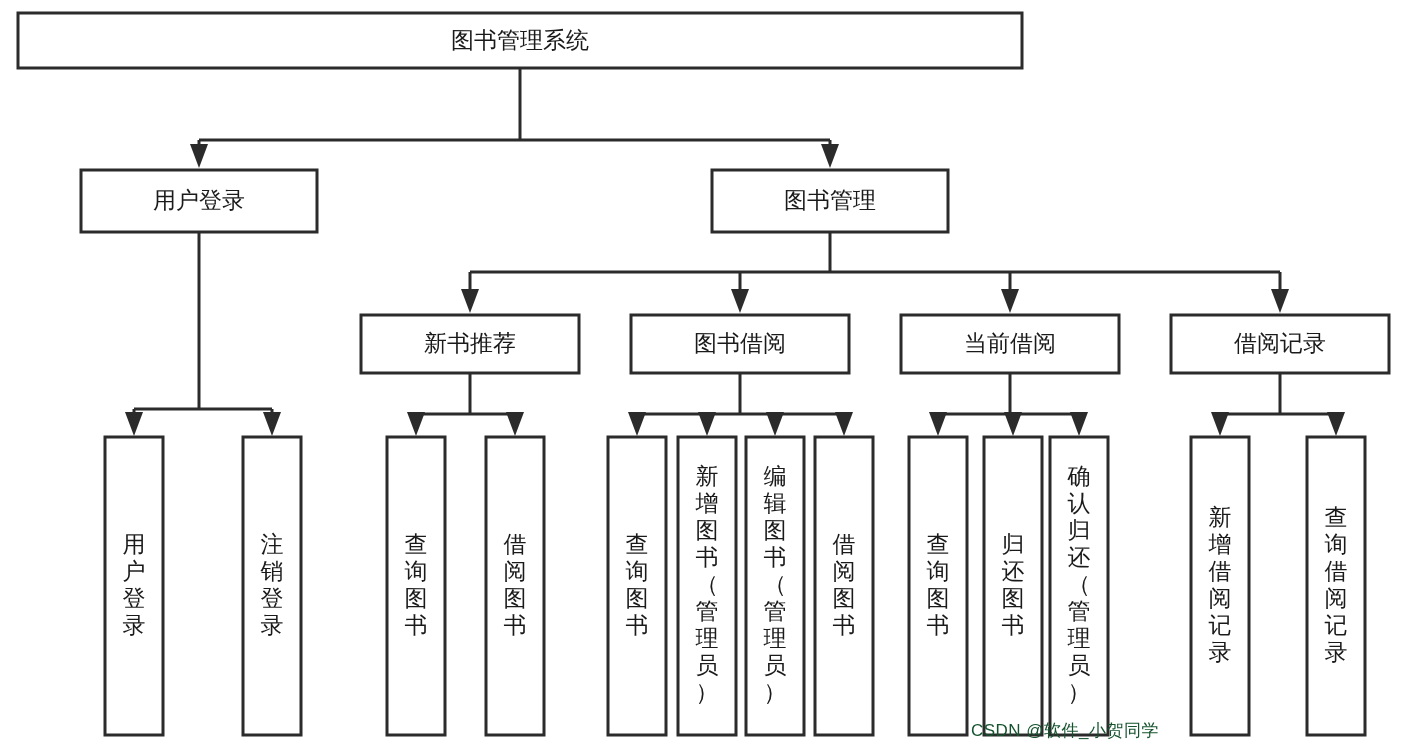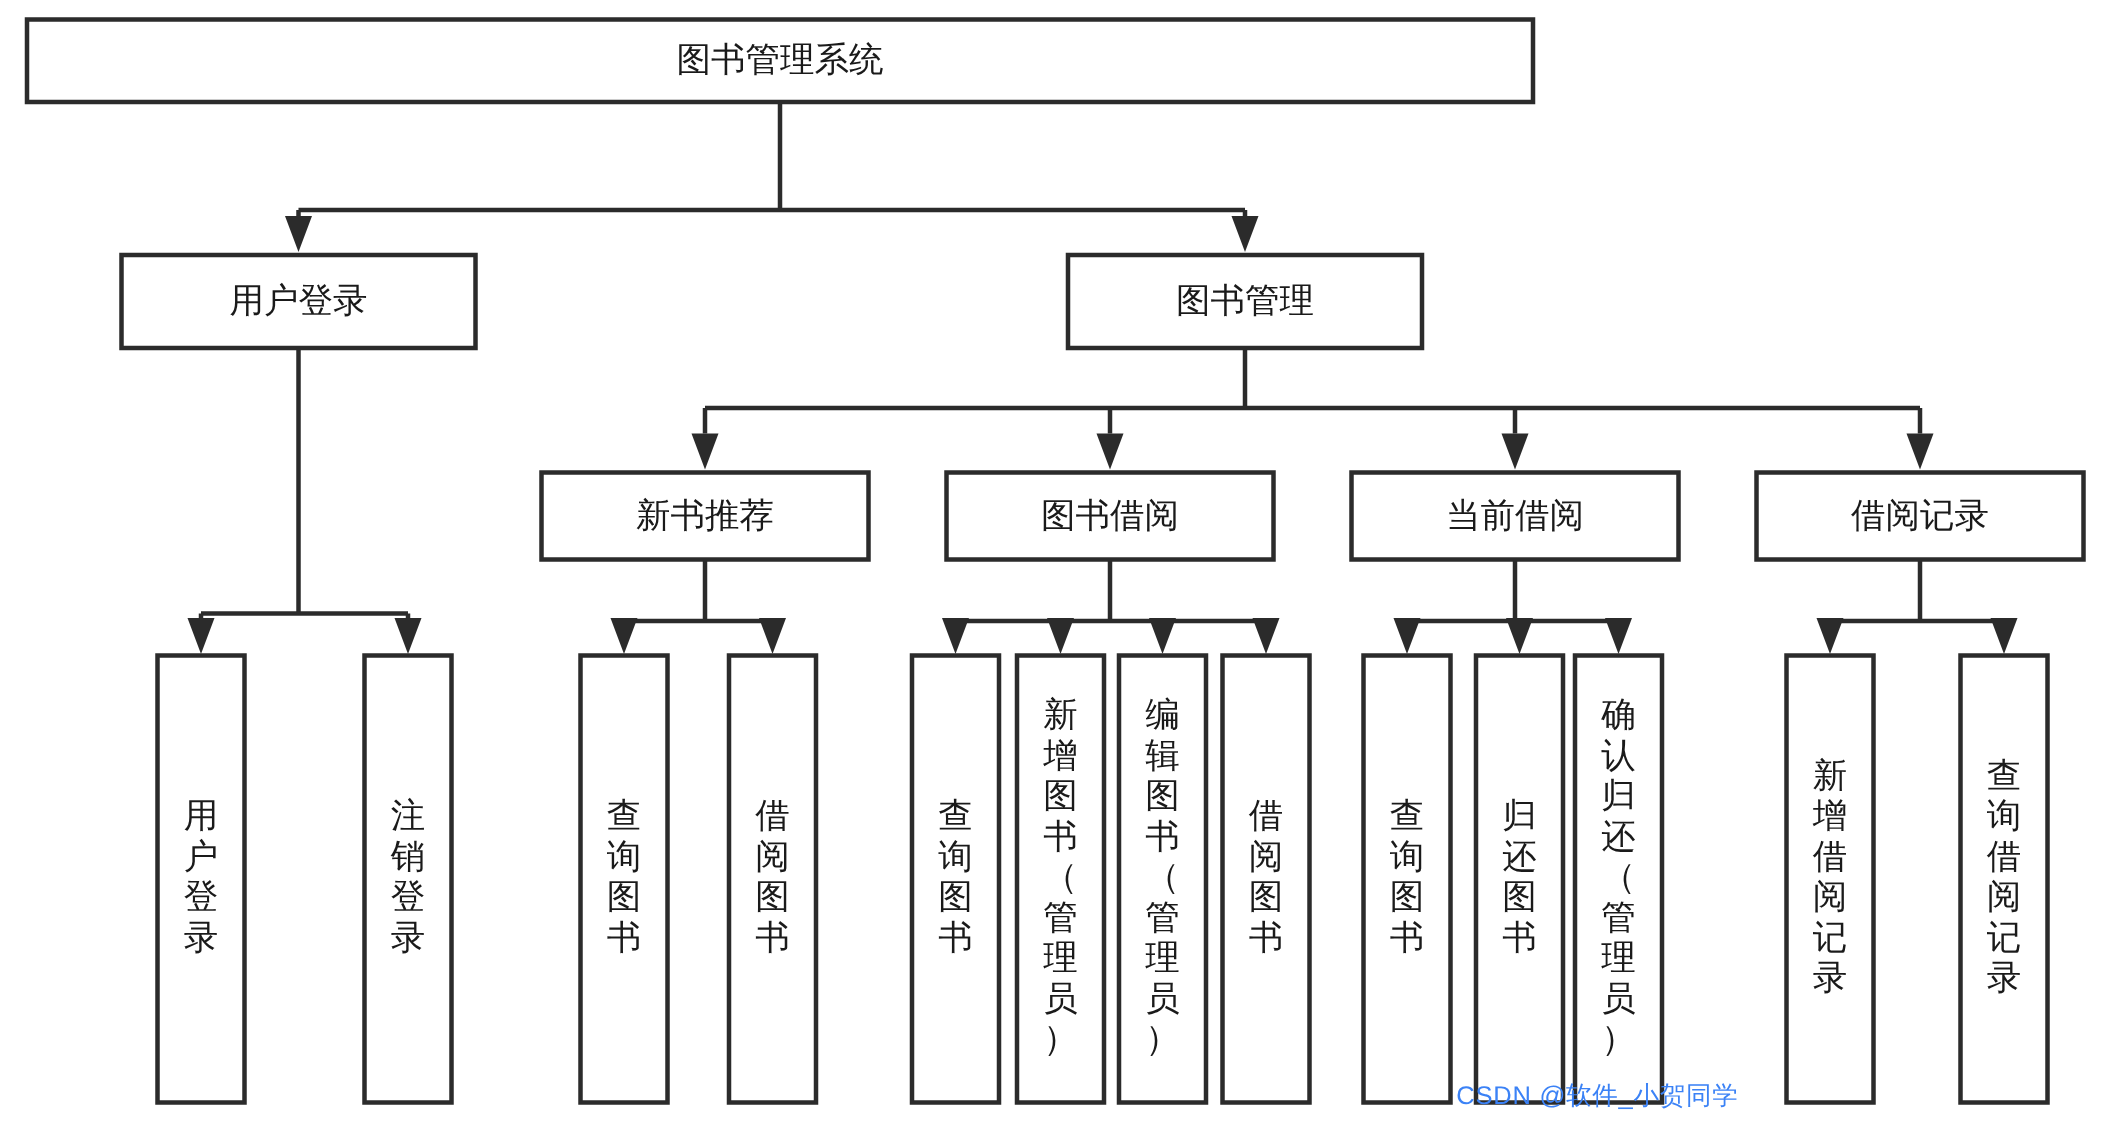--- a/index.html
+++ b/index.html
@@ -53,21 +53,21 @@
     font-size: 23px;
     fill: #1a1a1a;
     text-anchor: middle;
   }
   .watermark {
     position: absolute;
     right: 8px;
     bottom: 5px;
     font-family: "Liberation Sans", "DejaVu Sans", sans-serif;
     font-size: 17px;
-    color: #3b82f6;
+    color: #14532d;
     letter-spacing: 0.5px;
     white-space: nowrap;
     pointer-events: none;
   }
 </style>
 </head>
 <body>
 
 <div id="diagram-root">
   <svg class="diagram-canvas" viewBox="0 0 1405 747">

